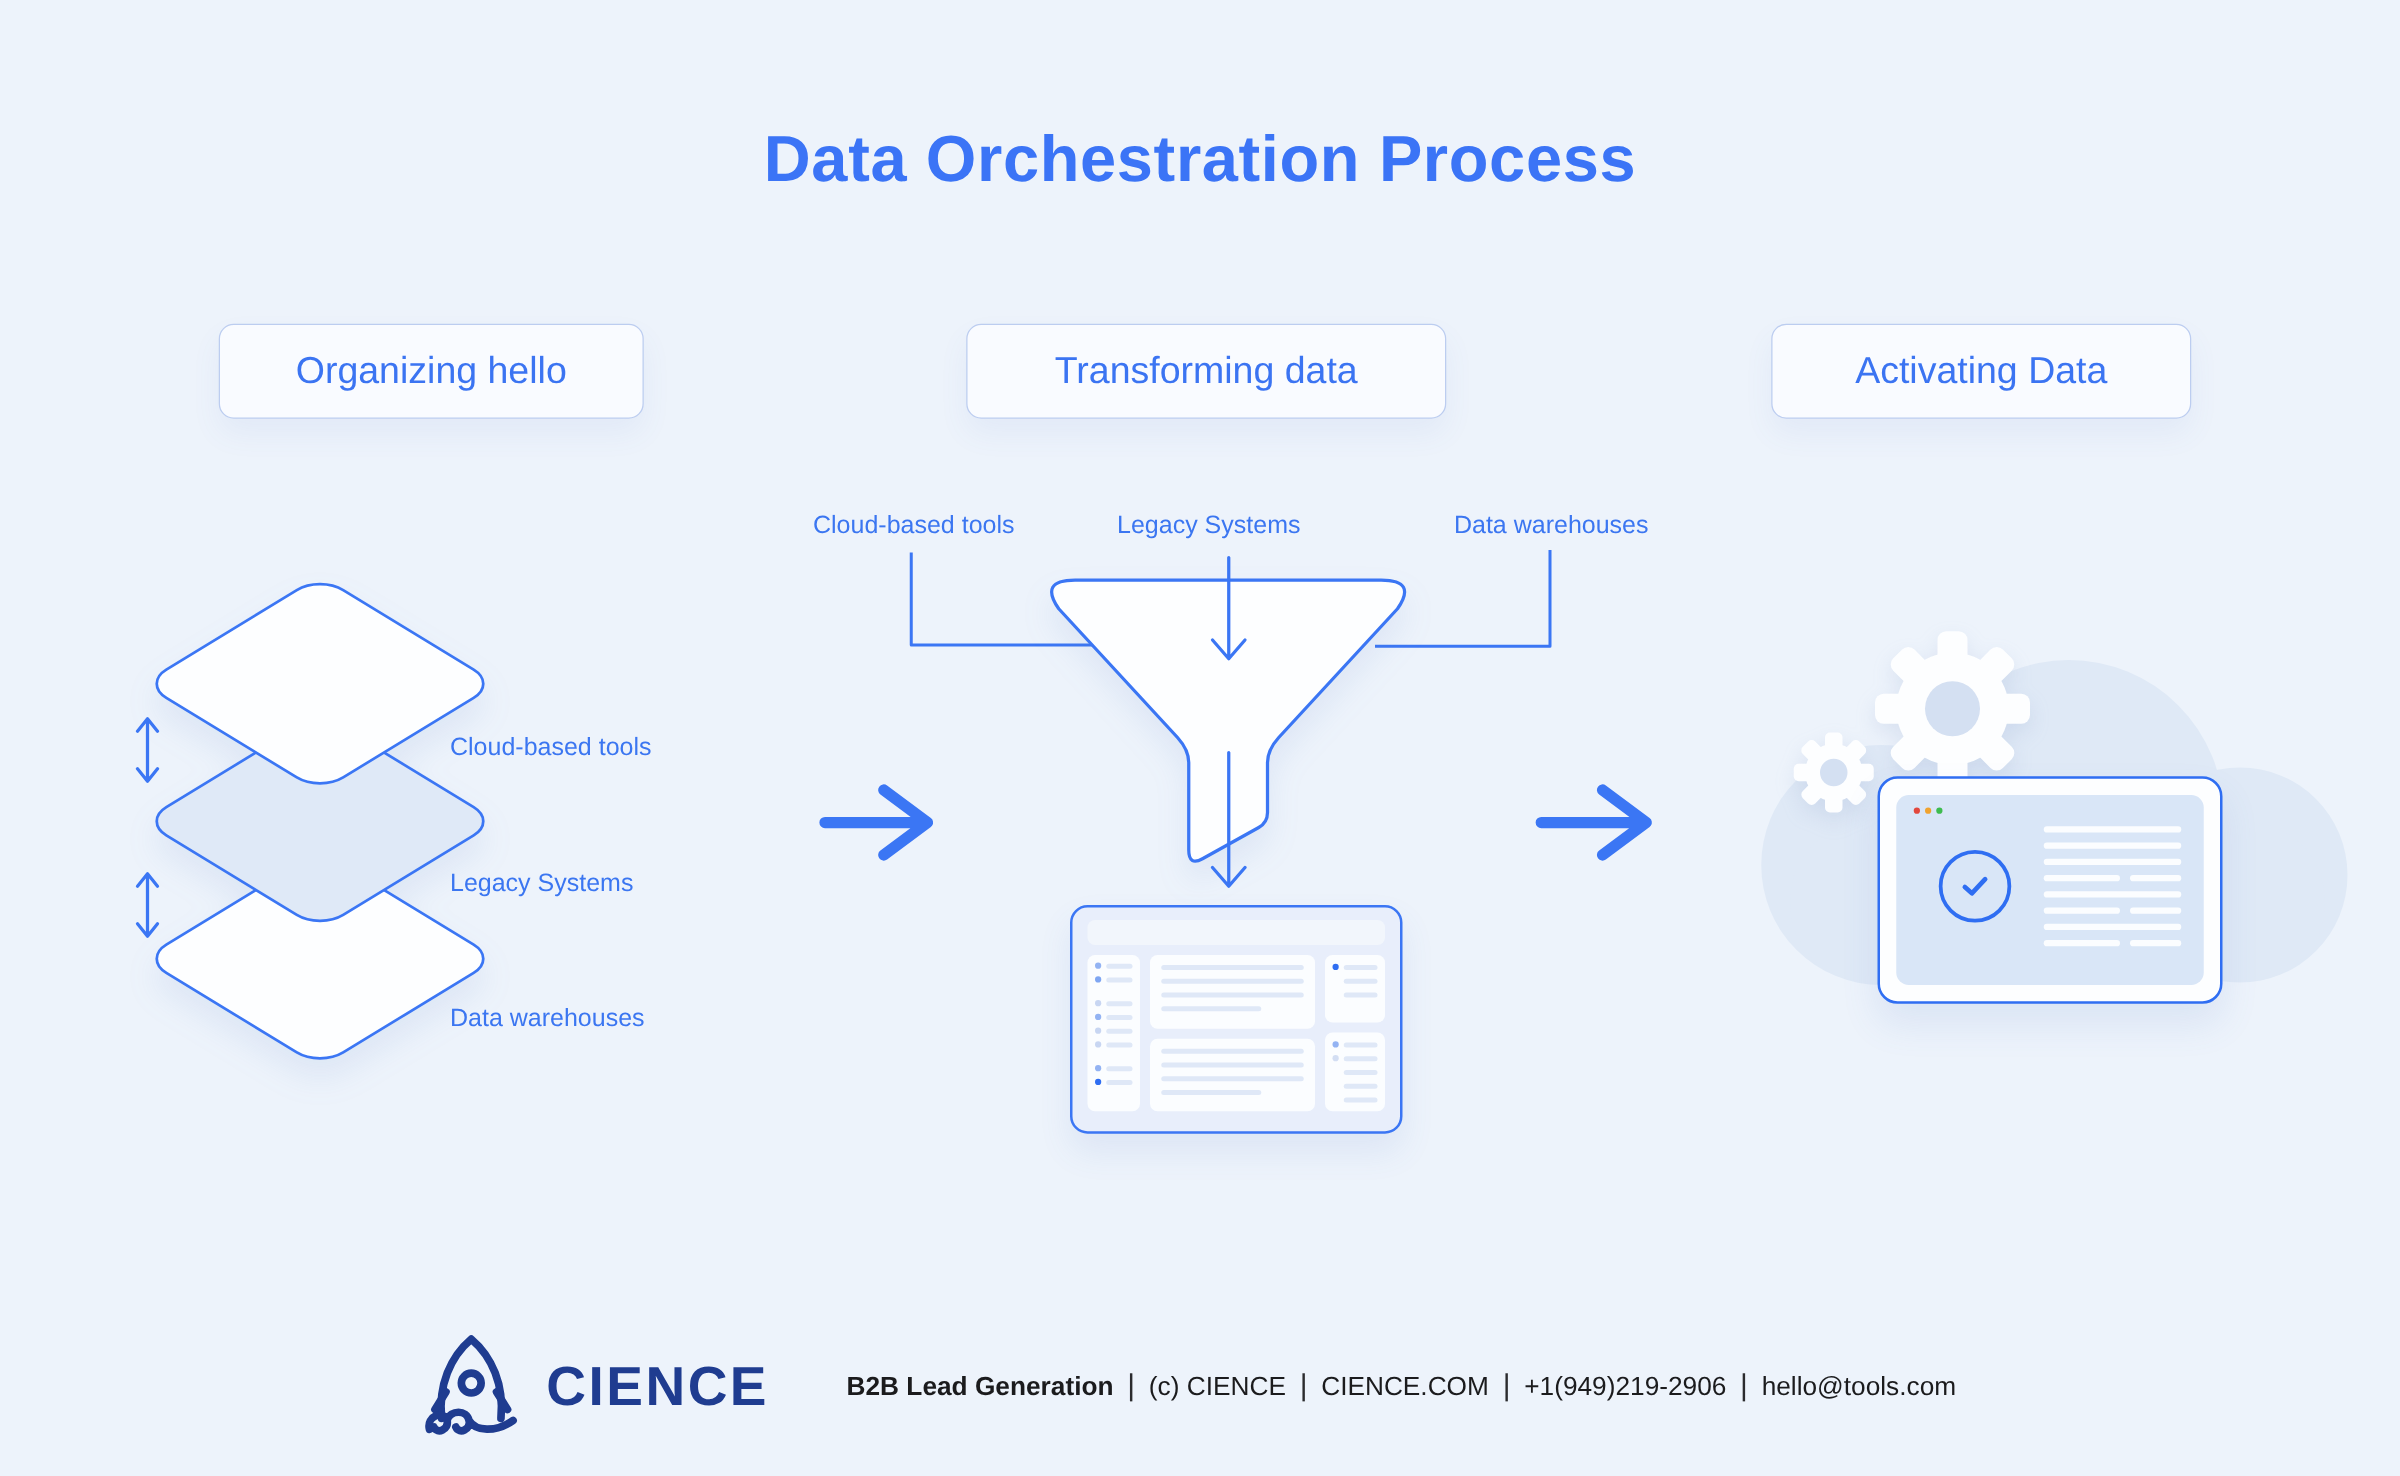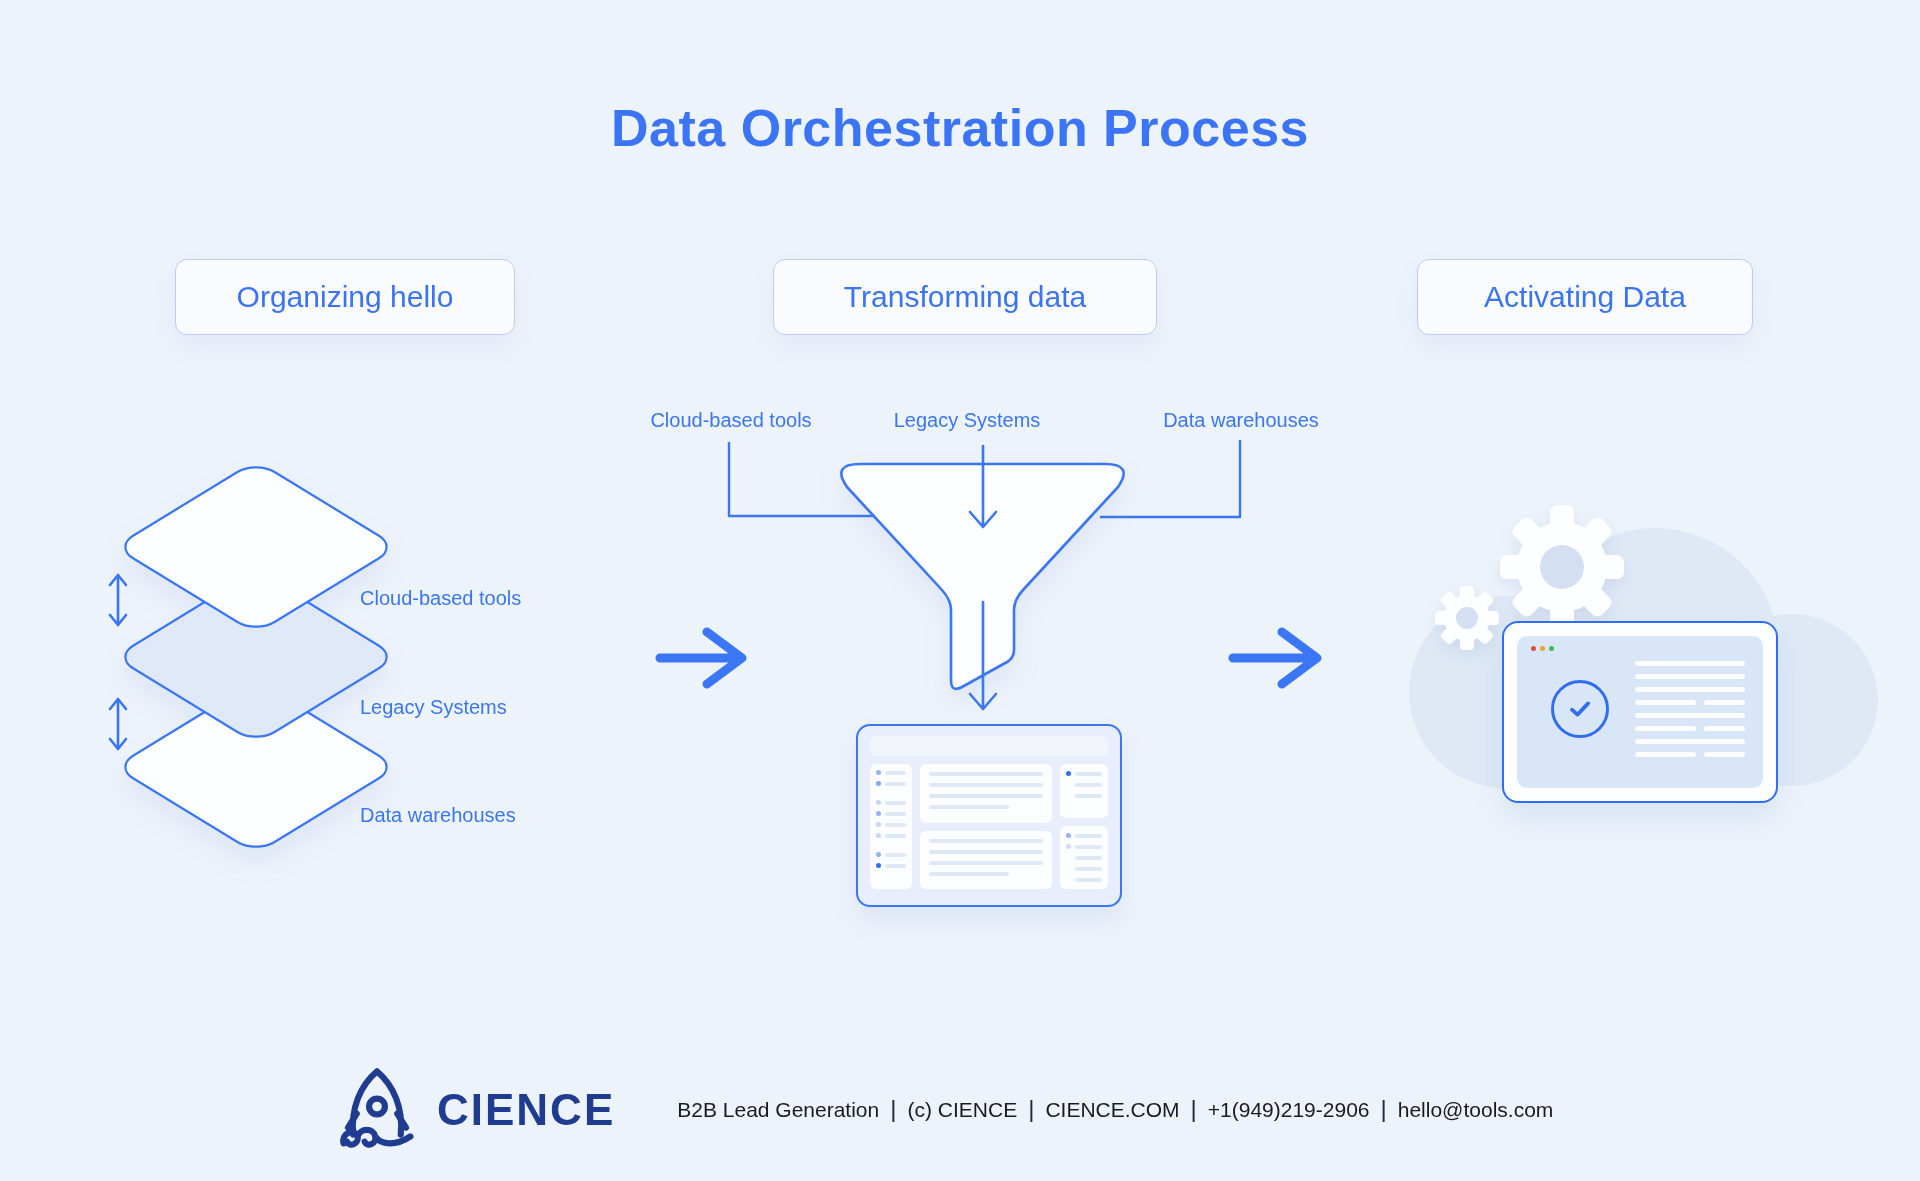--- a/index.html
+++ b/index.html
@@ -68,21 +68,21 @@
   .blines{flex:1;display:flex;flex-direction:column;gap:8px;}
   .blines b{display:block;height:5px;border-radius:2.5px;background:#fbfdff;}
   .srow{display:flex;gap:8px;}
   .srow b.a{flex:0 0 55%;}
   .srow b.b{flex:1;}
 
   
   .footer{position:absolute;left:333px;top:1064px;display:flex;align-items:center;}
   .wordmark{font-size:44px;font-weight:700;color:#1f3c90;letter-spacing:2px;margin-left:16px;}
   .footer-text{margin-left:62px;font-size:21px;color:#1b1b1d;white-space:nowrap;display:flex;align-items:center;}
-  .footer-text .bold{font-weight:400;}
+  .footer-text .bold{font-weight:700;}
   .sep{font-size:24px;font-weight:300;color:#2b2b2e;margin:0 11px;position:relative;top:-1px;}
 </style>
 </head>
 <body>
 
 <div class="canvas">
 
   <div class="title">Data Orchestration Process</div>
 
   <div class="stage" style="left:175px;top:259px;width:338px;">

